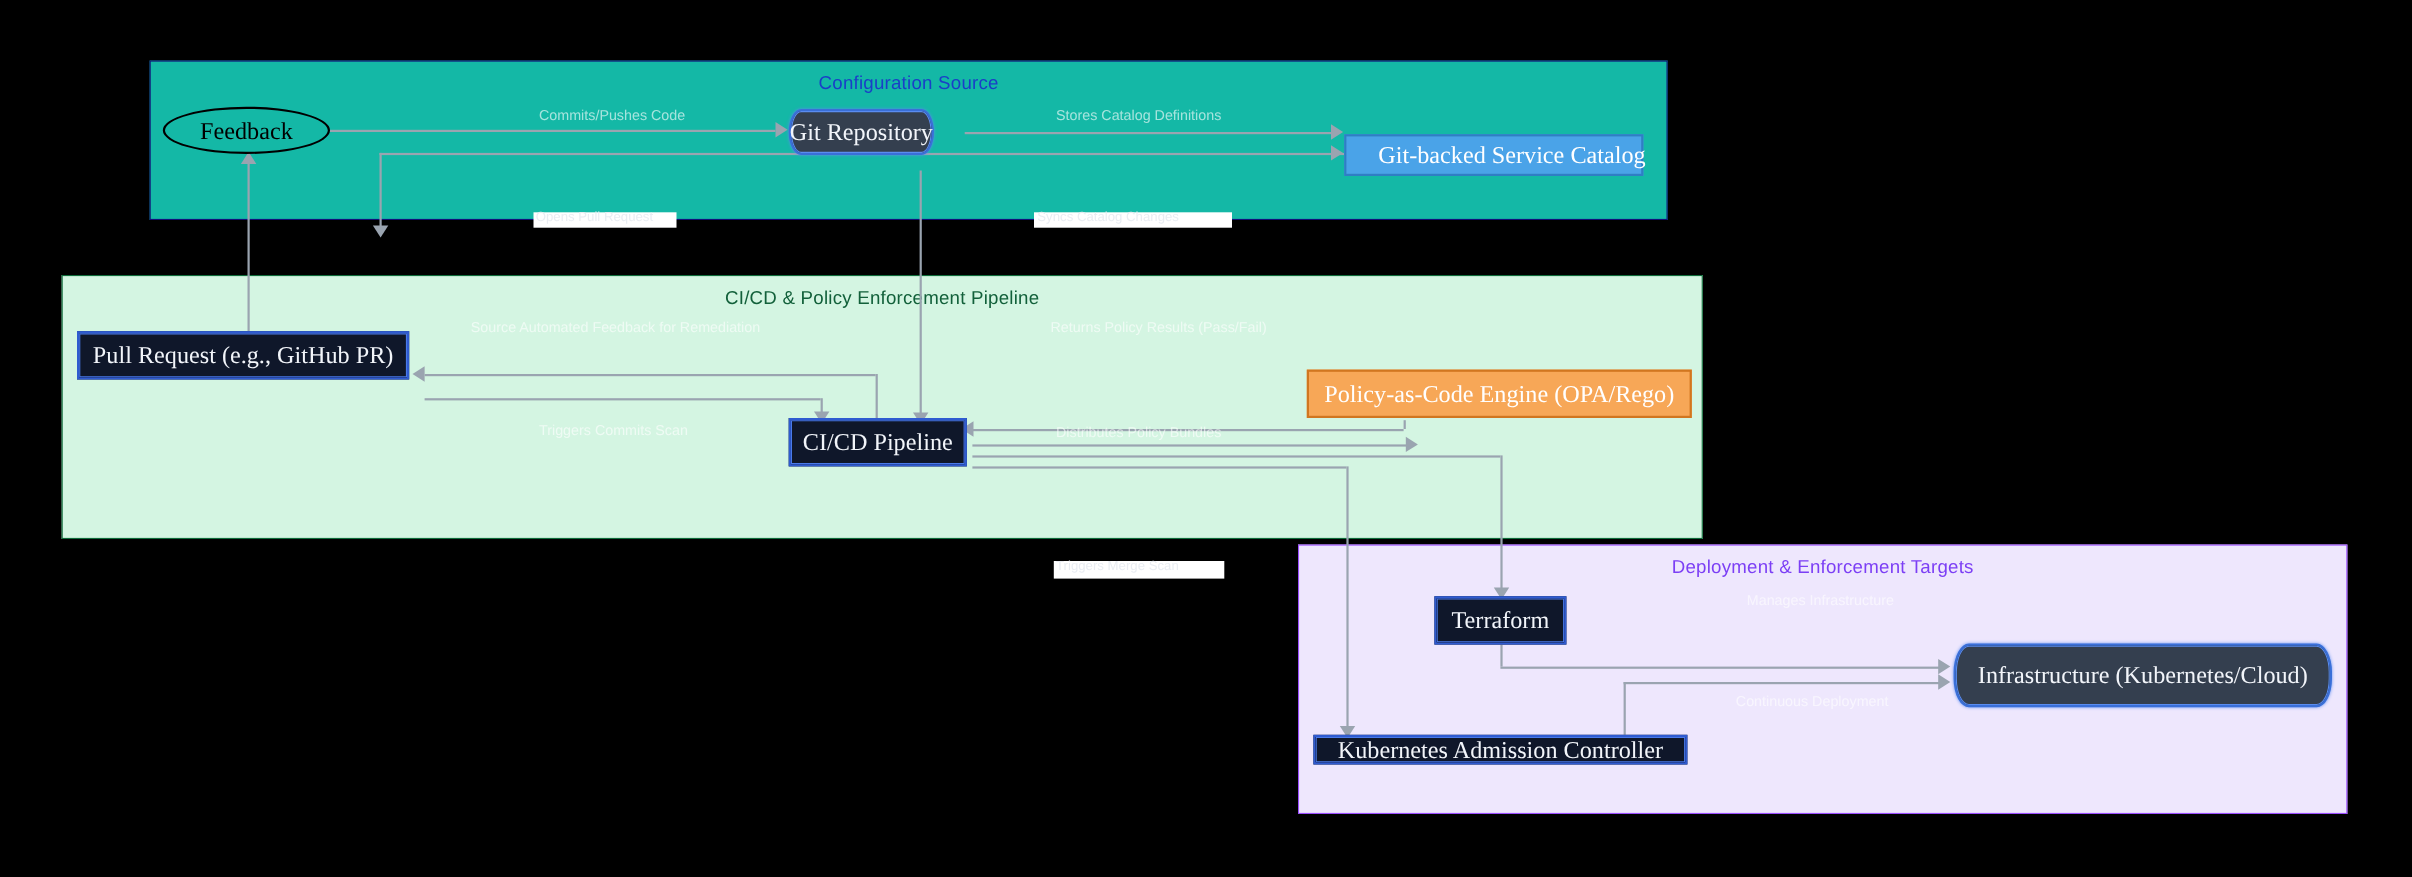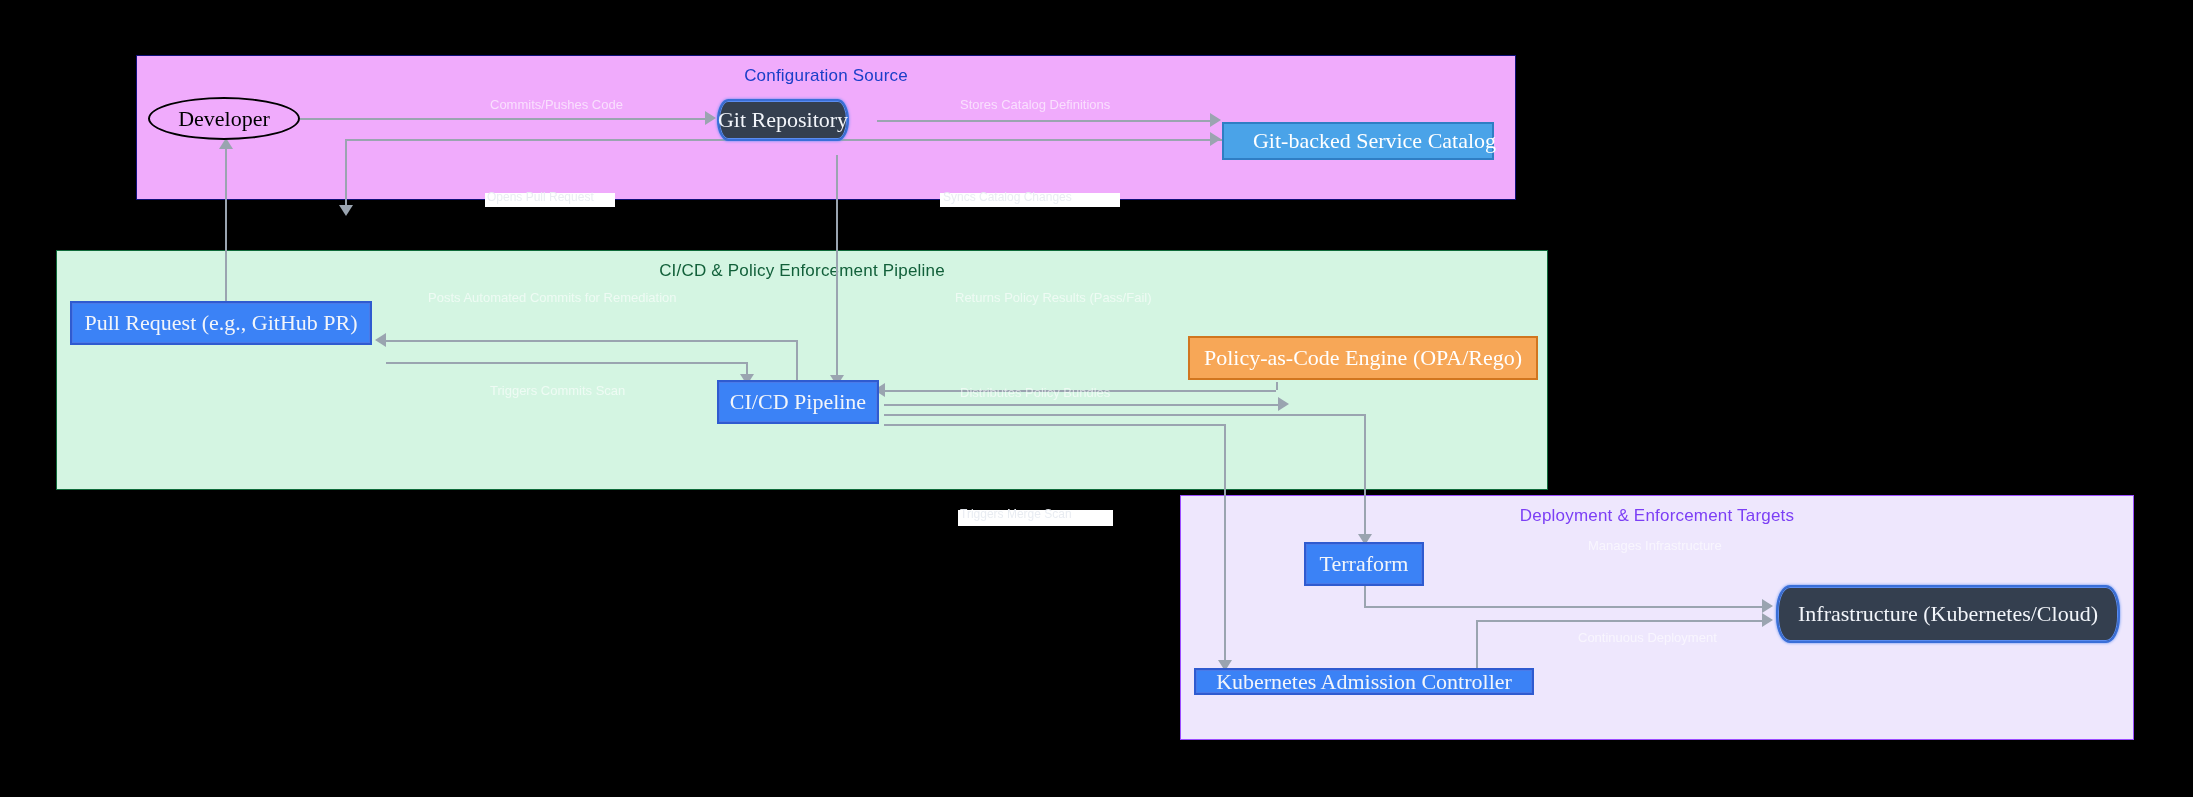--- a/index.html
+++ b/index.html
@@ -2,32 +2,32 @@
 <html><head>
 <meta charset="utf-8">
 <style>
   html,body{margin:0;padding:0;background:#000;}
   body{width:2193px;height:797px;font-family:"Liberation Sans",sans-serif;overflow:hidden;}
   #stage{position:relative;width:2193px;height:797px;background:#000;}
 
   .cluster{position:absolute;box-sizing:border-box;}
   .cluster .c-title{position:absolute;top:10px;left:0;width:100%;text-align:center;font-size:17px;letter-spacing:.2px;}
 
-  #cluster-config{left:136px;top:55px;width:1380px;height:145px;background:#f0abfc;border:1.5px solid #10107a;}
+  #cluster-config{left:136px;top:55px;width:1380px;height:145px;background:#14b8a6;border:1.5px solid #10107a;}
   #cluster-config .c-title{color:#1a3ec8;}
 
   #cluster-cicd{left:56px;top:250px;width:1492px;height:240px;background:#d4f5e2;border:1.5px solid #0e6b3a;}
   #cluster-cicd .c-title{color:#12603a;}
 
   #cluster-deploy{left:1180px;top:495px;width:954px;height:245px;background:#eee7fd;border:1.5px solid #9b4dff;}
   #cluster-deploy .c-title{color:#7c3ff5;}
 
   .node{position:absolute;box-sizing:border-box;display:flex;align-items:center;justify-content:center;
         font-family:"Liberation Serif",serif;color:#f2f5fa;font-size:22px;white-space:nowrap;z-index:6;}
-  .n-rect{background:#3b82f6;border:2px solid #2f5bd0;box-shadow:0 0 0 1px #4a7ae8 inset;}
+  .n-rect{background:#0f172a;border:2px solid #2f5bd0;box-shadow:0 0 0 1px #4a7ae8 inset;}
   .n-cyl{background:#343f4f;border:2px solid #3a6fd8;border-radius:14px/26px;
          box-shadow:0 0 0 1px #5a8cf0 inset,0 0 3px #5a8cf0;}
   .n-ellipse{background:transparent;border:2px solid #000;border-radius:50%;color:#000;
              font-family:"Liberation Serif",serif;}
   .n-orange{background:#f7a757;border:2px solid #d1761f;color:#fff;}
   .n-cat{background:#4aa3e8;border:2px solid #2f7ec4;color:#fff;padding-left:33px;}
 
   #n-developer{left:148px;top:97px;width:152px;height:43px;}
   #n-git{left:717px;top:99px;width:132px;height:42px;}
   #n-catalog{left:1222px;top:122px;width:272px;height:38px;}
@@ -89,21 +89,21 @@
   <div class="elabel onwhite" style="left:487px;top:190px;font-size:12px;color:#e8ecf2;">Opens Pull Request</div>
   <div class="wpatch" style="left:940px;top:193px;width:180px;height:14px;"></div>
   <div class="elabel onwhite" style="left:943px;top:190px;font-size:12px;color:#e8ecf2;">Syncs Catalog Changes</div>
 
   <div class="edge ev" style="left:836px;top:155px;height:228px;"></div>
   <div class="arrow a-down" style="left:830px;top:375px;"></div>
 
   <div class="edge eh" style="left:386px;top:340px;width:410px;"></div>
   <div class="arrow a-left" style="left:375px;top:333px;"></div>
   <div class="edge ev" style="left:796px;top:340px;height:42px;"></div>
-  <div class="elabel" style="left:428px;top:290px;">Posts Automated Commits for Remediation</div>
+  <div class="elabel" style="left:428px;top:290px;">Source Automated Feedback for Remediation</div>
 
   <div class="edge eh" style="left:386px;top:362px;width:360px;"></div>
   <div class="edge ev" style="left:746px;top:362px;height:20px;"></div>
   <div class="arrow a-down" style="left:740px;top:374px;"></div>
   <div class="elabel" style="left:490px;top:383px;">Triggers Commits Scan</div>
 
   <div class="edge eh" style="left:884px;top:390px;width:392px;"></div>
   <div class="arrow a-left" style="left:874px;top:383px;"></div>
   <div class="edge ev" style="left:1276px;top:382px;height:8px;"></div>
   <div class="elabel" style="left:955px;top:290px;">Returns Policy Results (Pass/Fail)</div>
@@ -127,21 +127,21 @@
   <div class="edge eh" style="left:1364px;top:606px;width:400px;"></div>
   <div class="arrow a-right" style="left:1762px;top:599px;"></div>
   <div class="elabel" style="left:1588px;top:538px;">Manages Infrastructure</div>
 
   <div class="edge ev" style="left:1476px;top:620px;height:48px;"></div>
   <div class="edge eh" style="left:1476px;top:620px;width:288px;"></div>
   <div class="arrow a-right" style="left:1762px;top:613px;"></div>
   <div class="elabel" style="left:1578px;top:630px;">Continuous Deployment</div>
 
   <div class="node n-ellipse" id="n-developer">
-    <span>Developer</span>
+    <span>Feedback</span>
   </div>
 
   <div class="node n-cyl" id="n-git">
     <span>Git Repository</span>
   </div>
 
   <div class="node n-cat" id="n-catalog">
     <span>Git-backed Service Catalog</span>
   </div>
 

